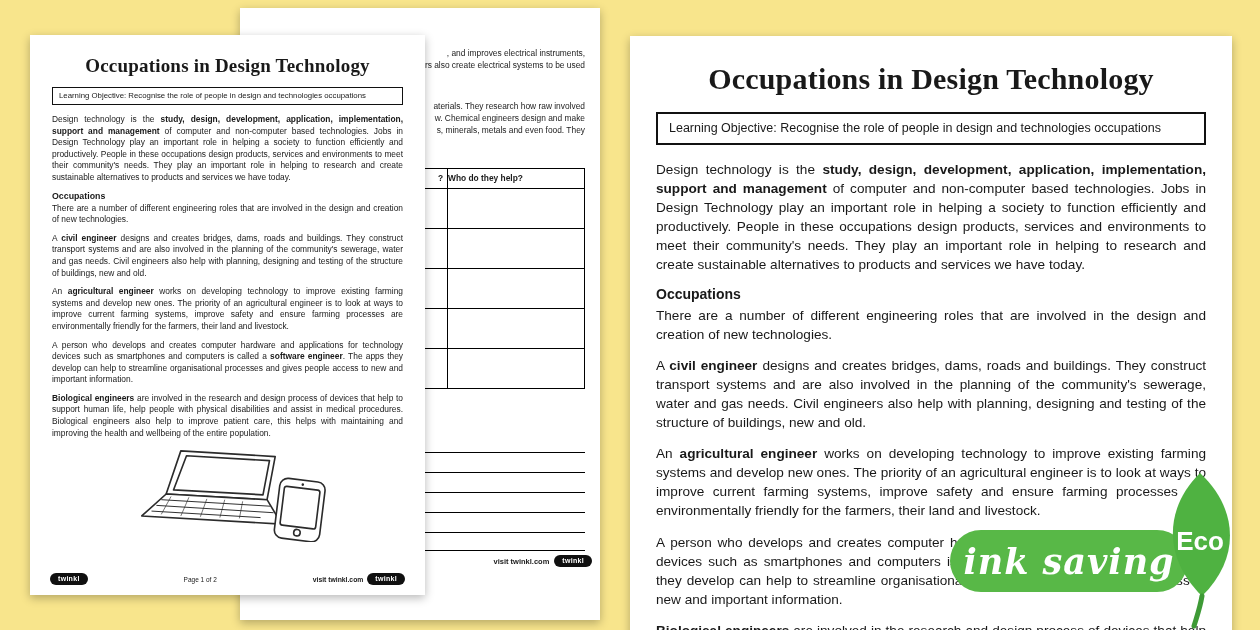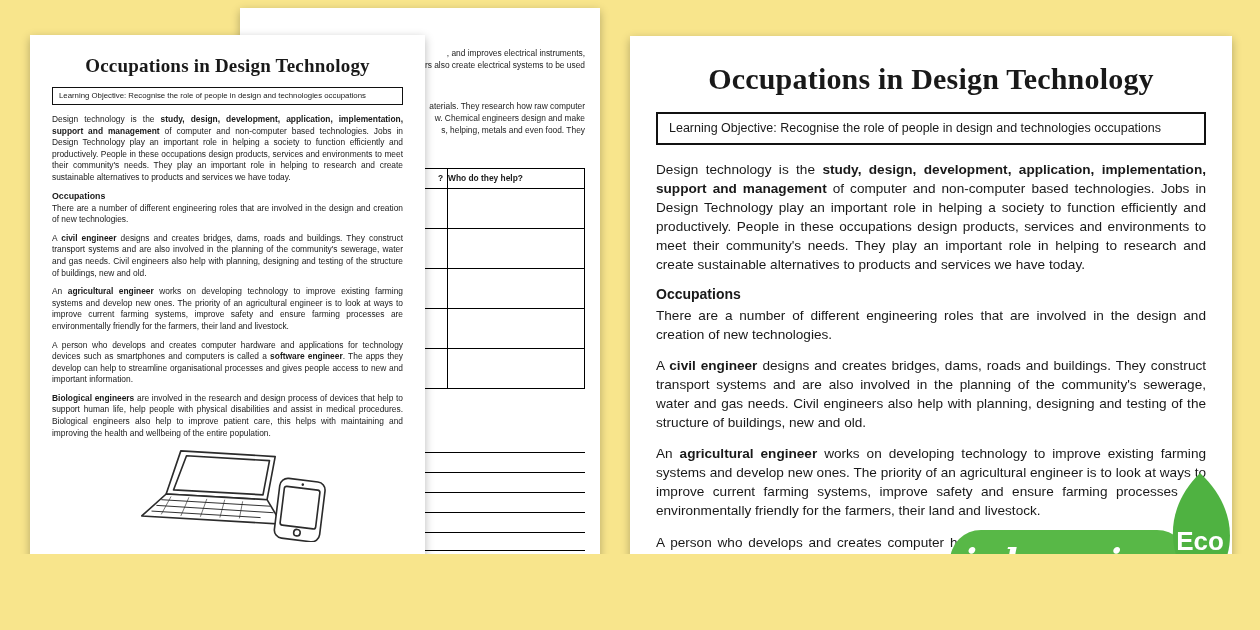--- a/index.html
+++ b/index.html
@@ -3,21 +3,21 @@
 <meta charset="utf-8">
 <style>
   * { margin:0; padding:0; box-sizing:border-box; }
   html,body { width:1260px; height:630px; }
   body {
     background:#F8E58C;
     font-family:"Liberation Sans", sans-serif;
     color:#191919;
     overflow:hidden;
   }
-  .canvas { position:relative; width:1260px; height:554px; overflow:hidden; }
+  .canvas { position:relative; width:1260px; height:630px; overflow:hidden; }
 
   .page {
     position:absolute; background:#ffffff;
     box-shadow:0 3px 9px rgba(0,0,0,0.28);
     overflow:hidden;
   }
 
   
   .page-middle { left:240px; top:8px; width:360px; height:612px; z-index:1; }
   .mp-frag {
@@ -95,23 +95,23 @@
   .eco-leaf { position:absolute; left:200px; top:0; }
 </style>
 </head>
 <body>
 
 <div class="canvas">
 
   <div class="page page-middle">
     <div class="mp-frag f1">, and improves electrical instruments,</div>
     <div class="mp-frag f2">ers also create electrical systems to be used</div>
-    <div class="mp-frag f3">aterials. They research how raw computer</div>
+    <div class="mp-frag f3">aterials. They research how raw involved</div>
     <div class="mp-frag f4">w. Chemical engineers design and make</div>
-    <div class="mp-frag f5">s, helping, metals and even food. They</div>
+    <div class="mp-frag f5">s, minerals, metals and even food. They</div>
 
     <div class="mp-table">
       <div class="mp-row head">
         <div class="mp-cell c-left">?</div>
         <div class="mp-cell c-right">Who do they help?</div>
       </div>
       <div class="mp-row">
           <div class="mp-cell c-left"></div>
           <div class="mp-cell c-right"></div>
         </div>

